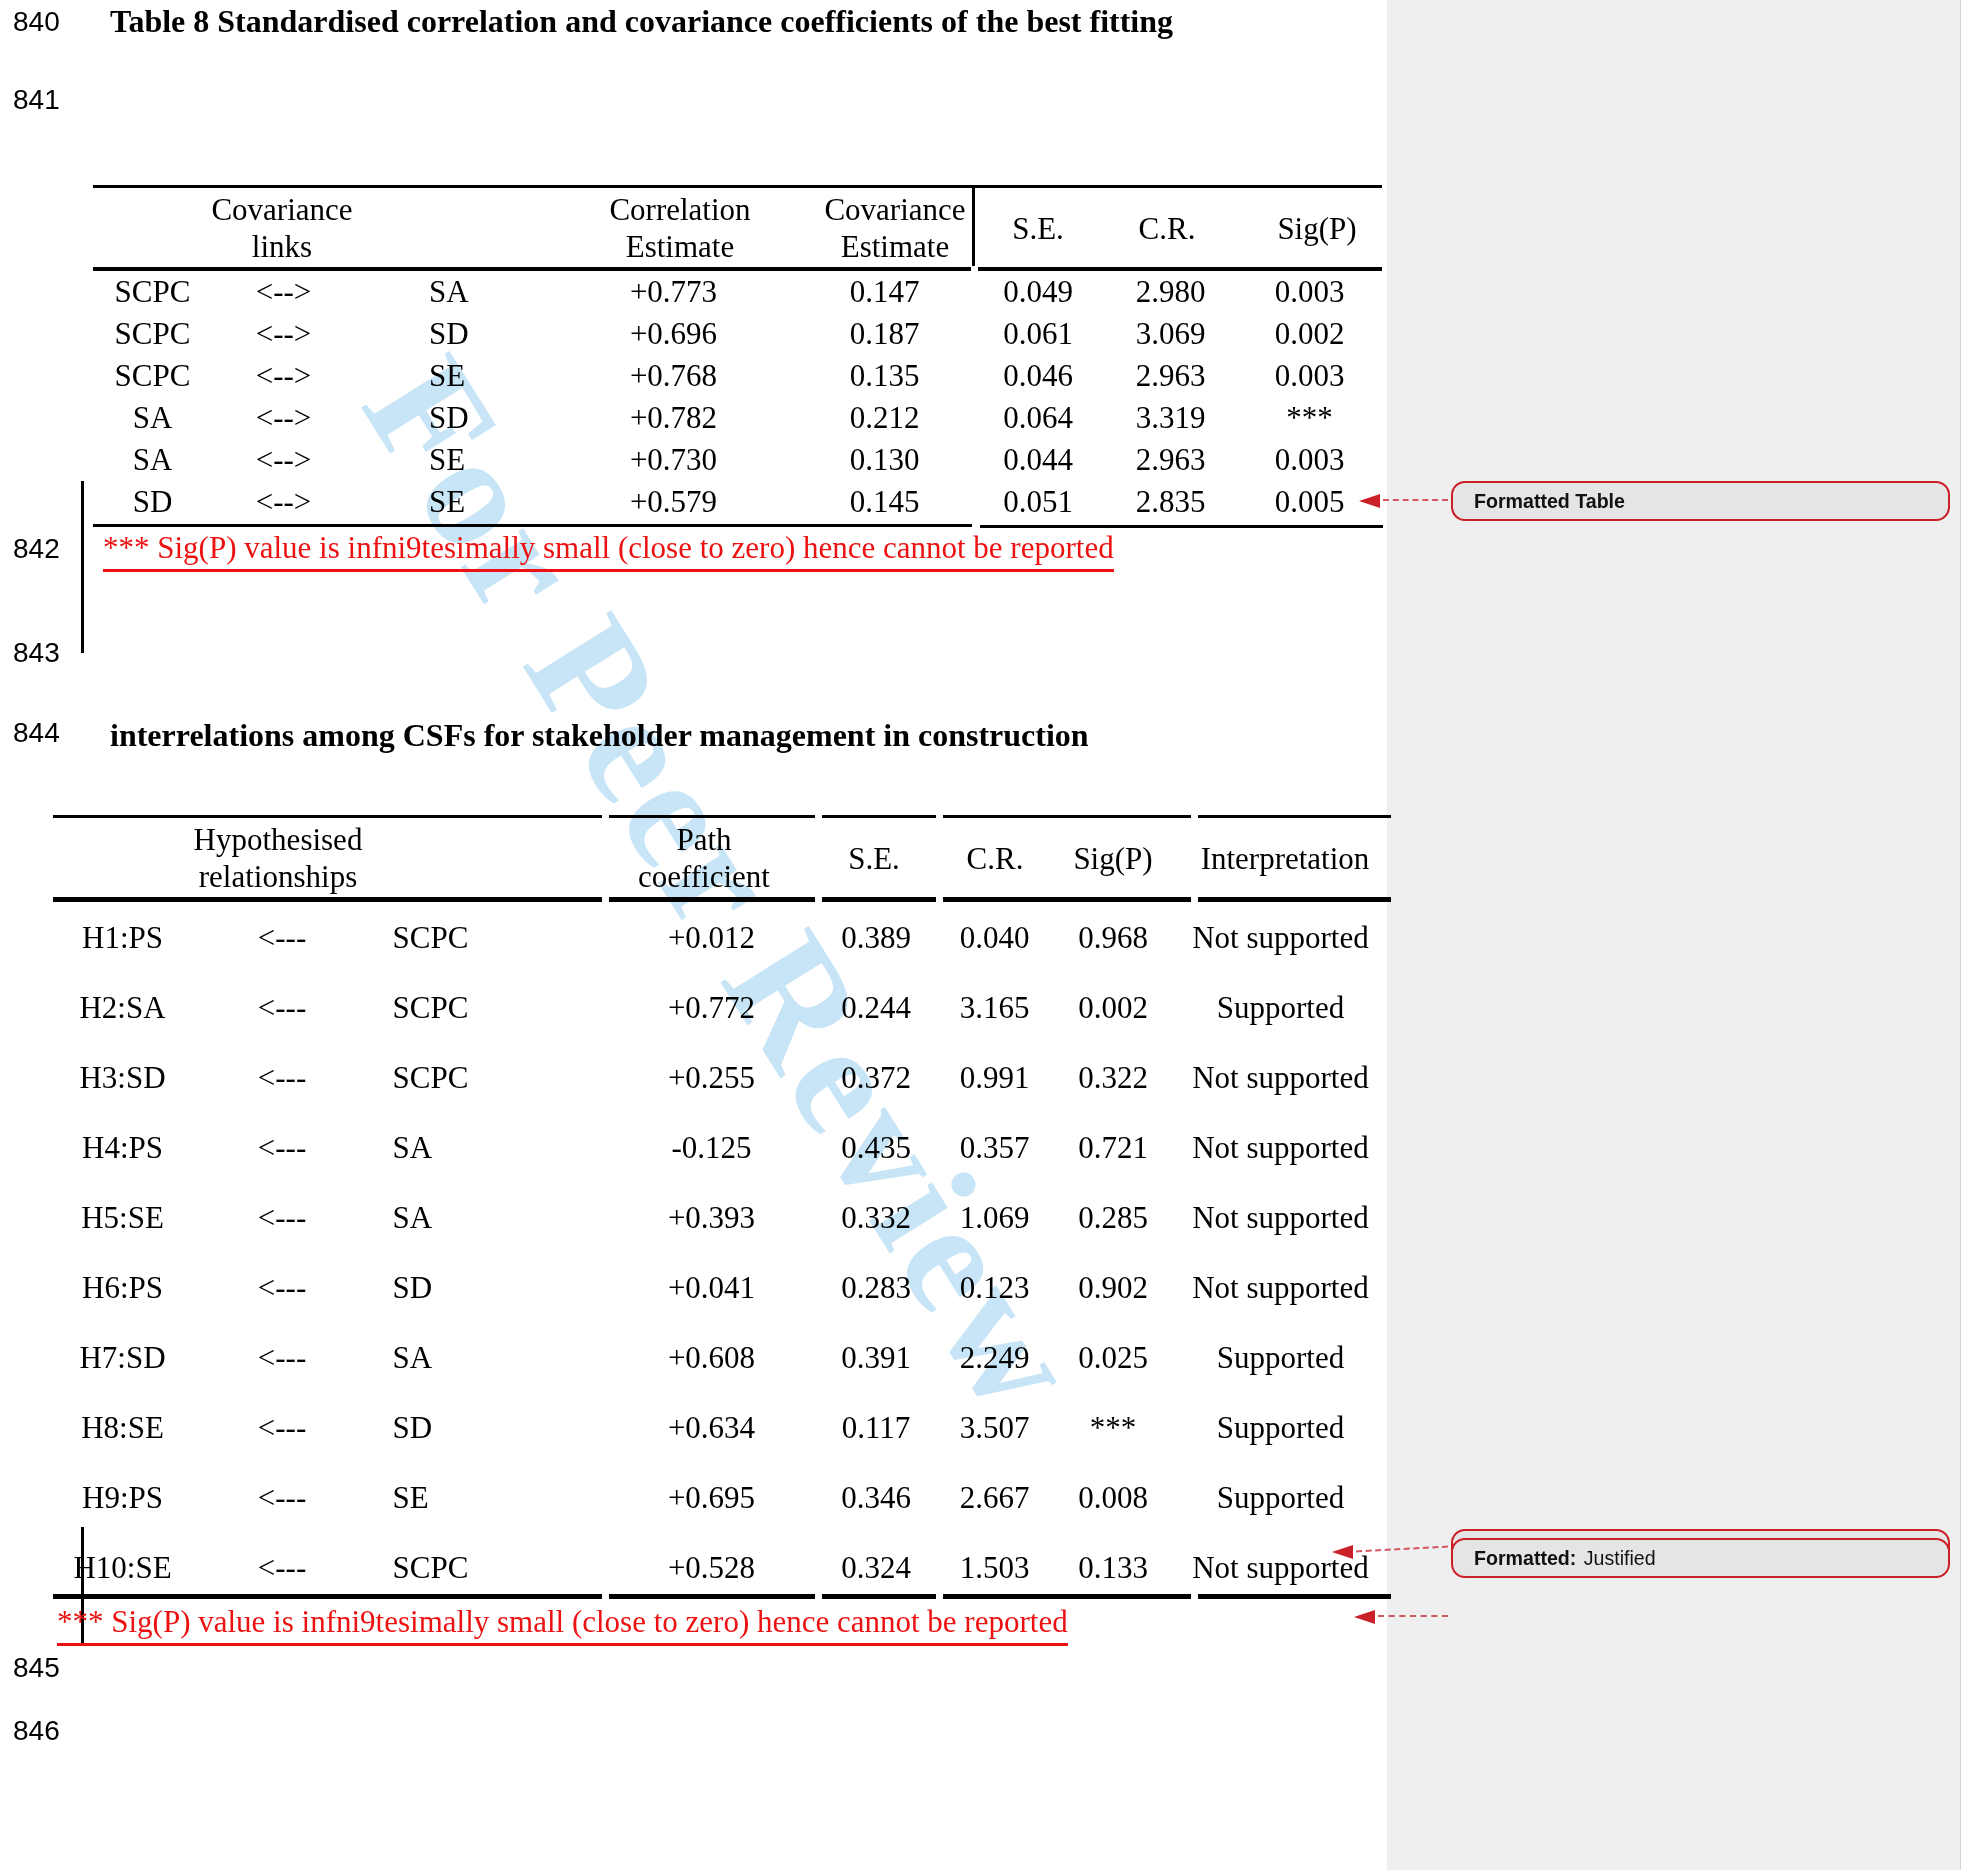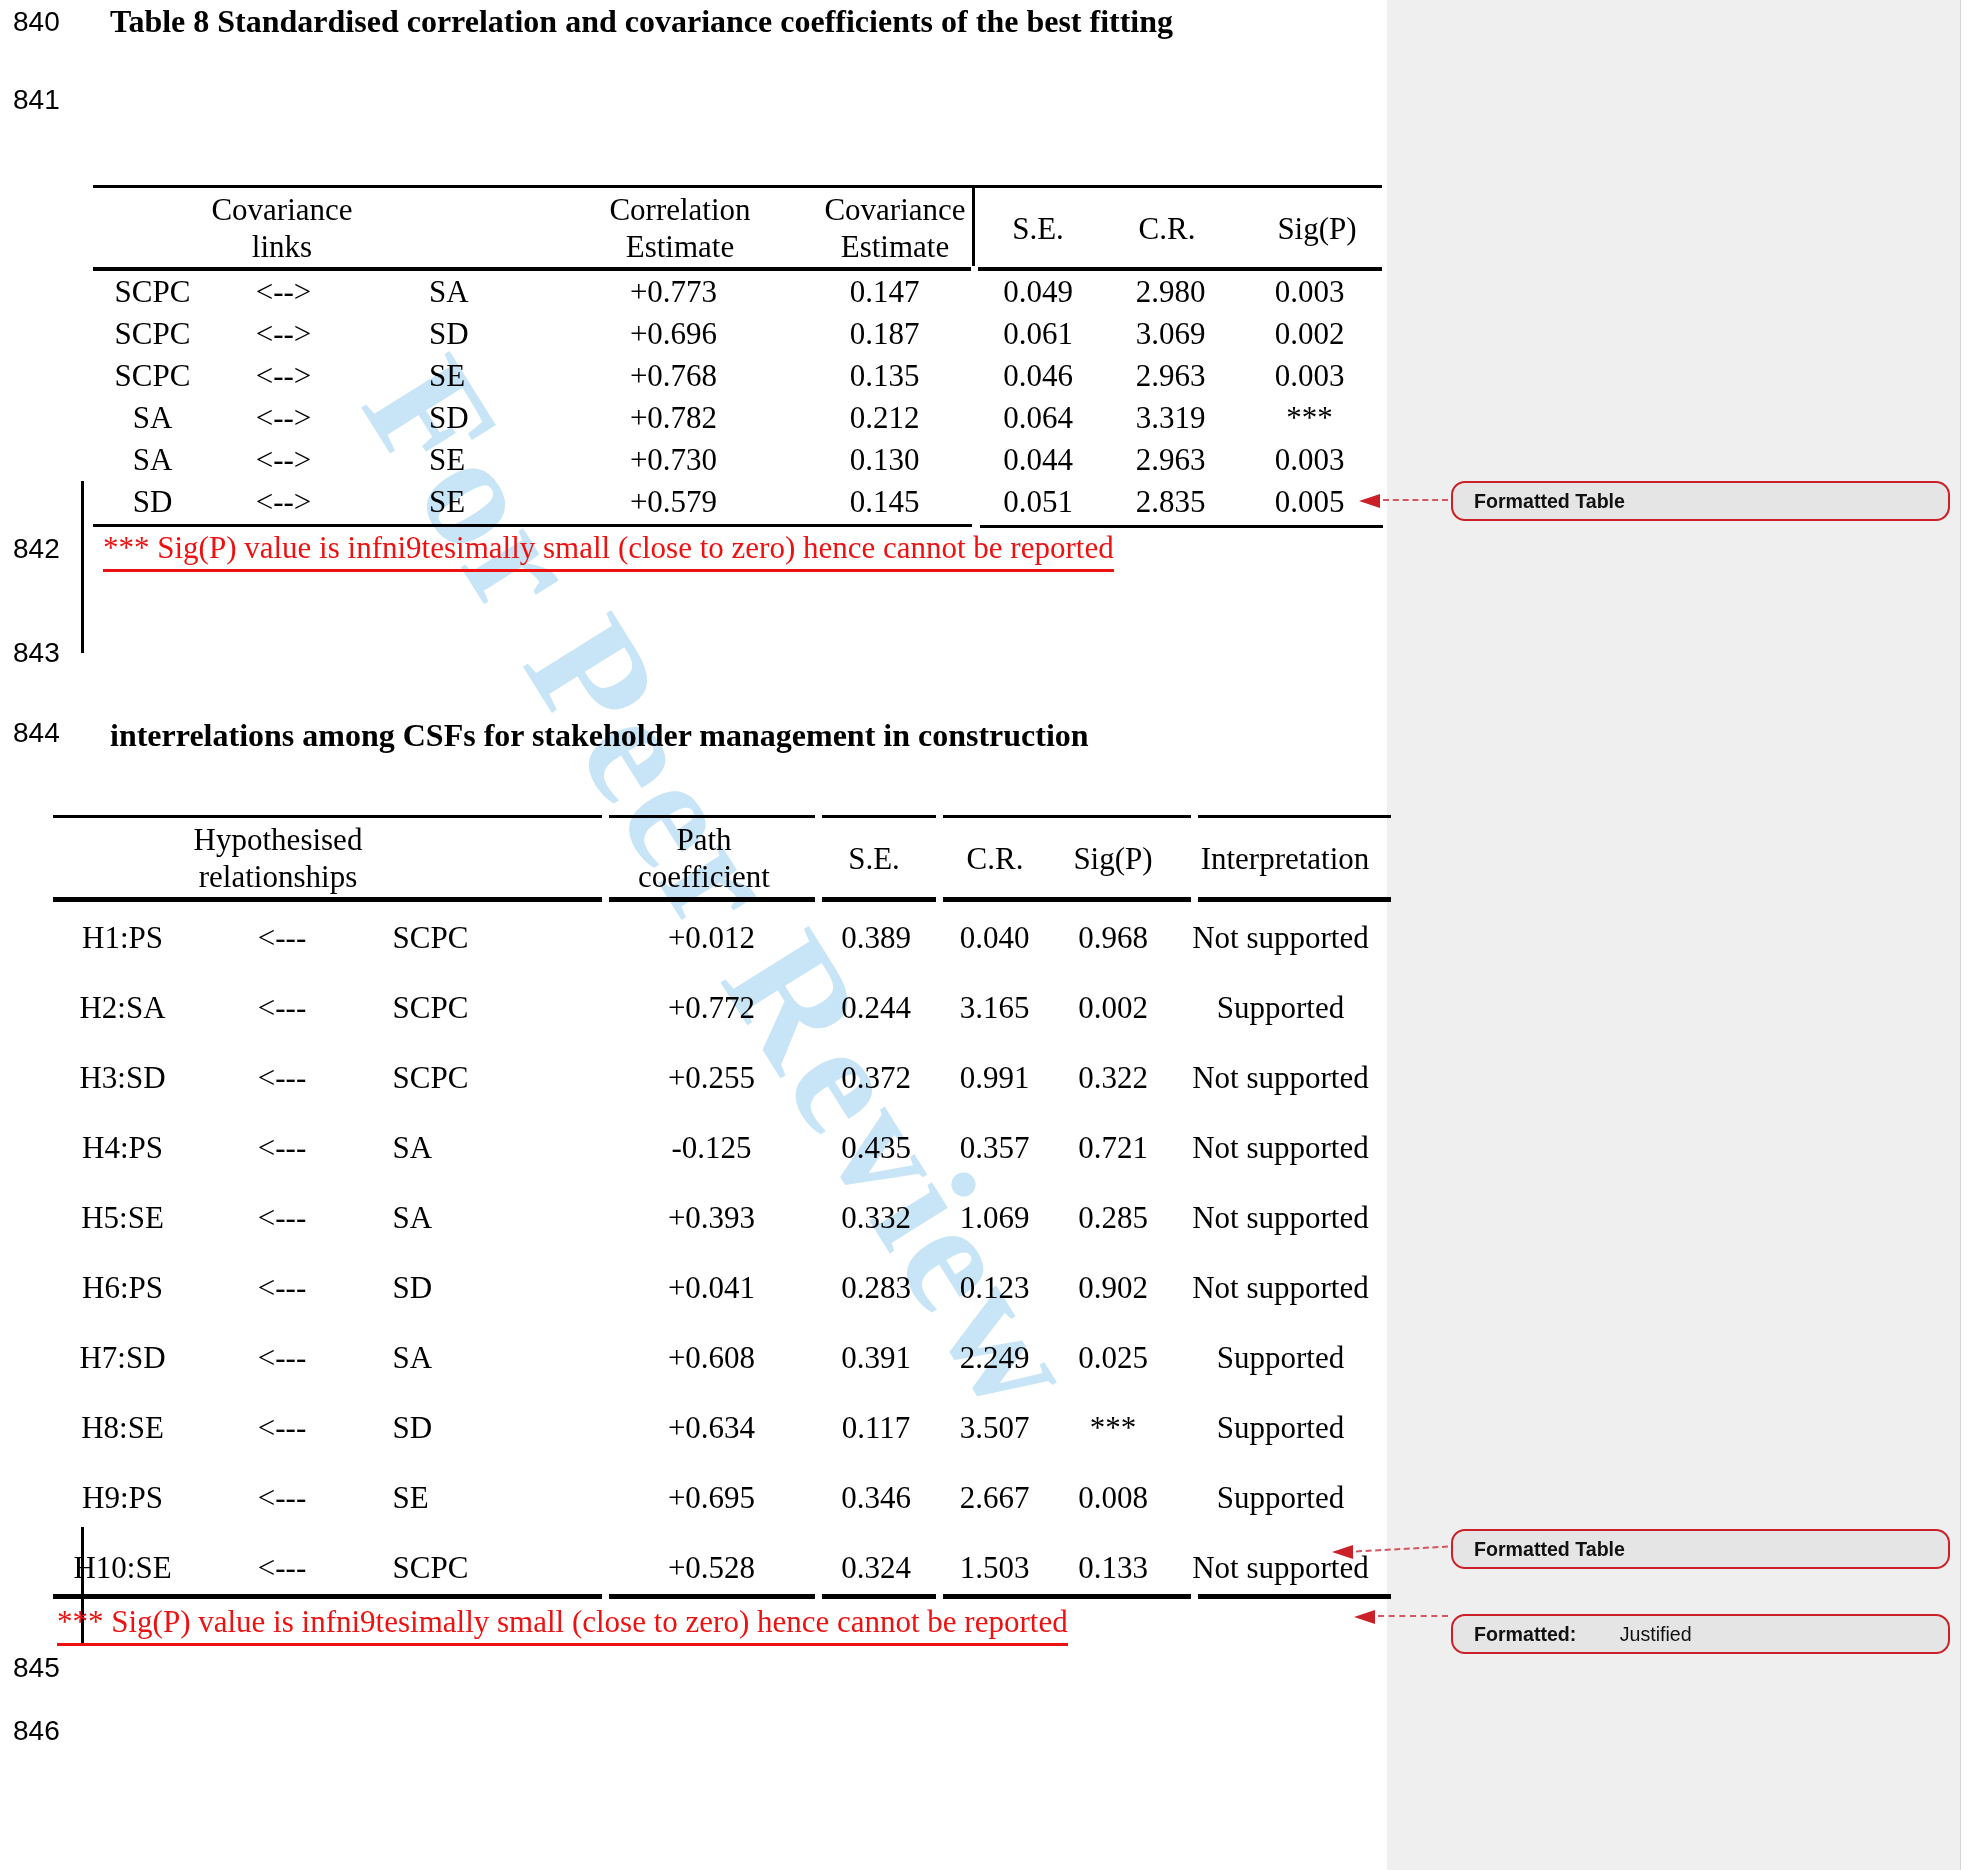--- a/index.html
+++ b/index.html
@@ -81,21 +81,21 @@
   .cbar-a{left:81px;top:481px;height:172px;}
   .cbar-b{left:81px;top:1527px;height:116px;}
 
   
   .callout{position:absolute;left:1451px;width:499px;height:40px;background:#e5e5e5;border:2.5px solid #cb2027;
            border-radius:14px;display:flex;align-items:center;padding-left:21px;box-sizing:border-box;
            font-family:"Liberation Sans",sans-serif;font-size:19.6px;font-weight:bold;color:#111;}
   .callout .normal{font-weight:normal;margin-left:7.4px;}
   .callout-1{top:481px;}
   .callout-2{top:1529px;}
-  .callout-3{top:1614px;gap:36px;}
+  .callout-3{top:1538px;}
 
   .ahead{position:absolute;width:0;height:0;border-top:7.4px solid transparent;border-bottom:7.4px solid transparent;border-right:21px solid #cb2027;}
   .dash{position:absolute;height:0;border-top:2.5px dashed #d4565e;}
   .a1-head{left:1359px;top:494px;}
   .a1-line{left:1383px;top:499px;width:65px;}
   .a2-head{left:1332px;top:1545px;}
   .a2-line{left:1356px;top:1548px;width:92px;transform:rotate(-3deg);}
   .a3-head{left:1354px;top:1610px;}
   .a3-line{left:1378px;top:1615px;width:70px;}
 </style>

